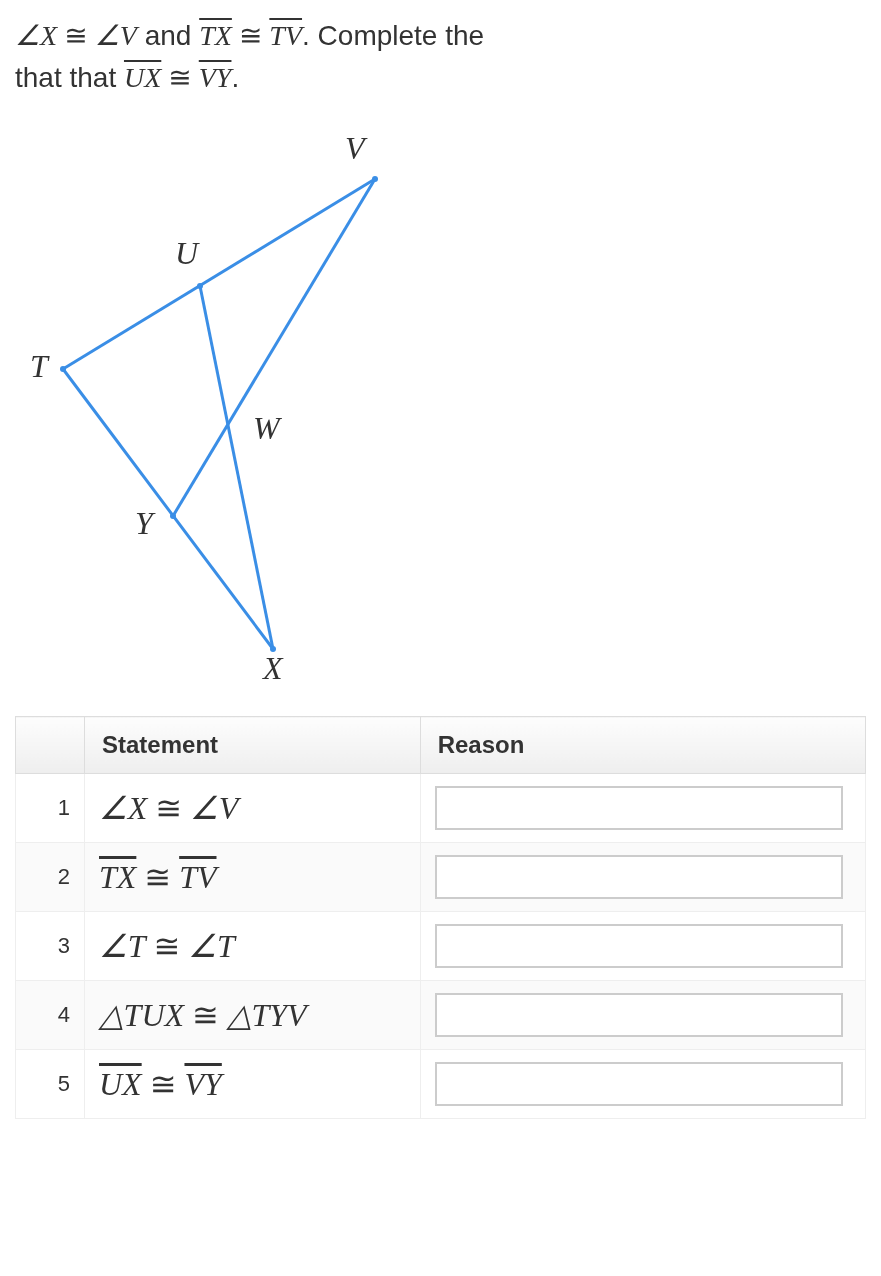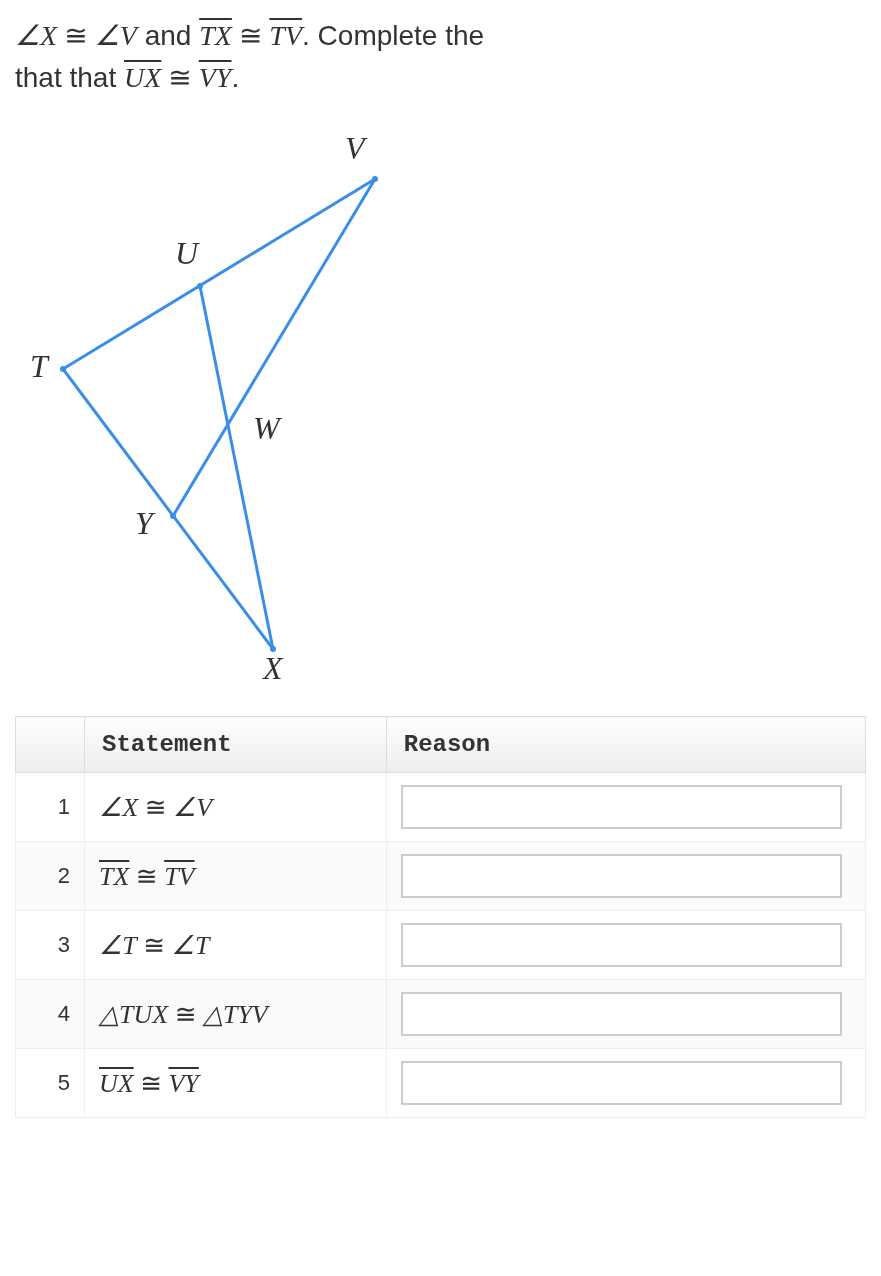--- a/index.html
+++ b/index.html
@@ -50,36 +50,36 @@
       border-collapse: collapse;
       width: 100%;
       font-size: 24px;
     }
     th {
       text-align: left;
       padding: 14px 17px;
       border: 1px solid #ddd;
       background: linear-gradient(#fdfdfd, #eeeeee);
       font-weight: bold;
-      font-family: Liberation Mono, monospace;
+      font-family: Liberation Sans, sans-serif;
     }
     td {
       padding: 12px 14px;
       border: 1px solid #eee;
       vertical-align: middle;
     }
     td.numcol {
       text-align: right;
       width: 30px;
       font-family: Verdana, Arial, sans-serif;
       font-size: 22px;
     }
     td.statement-cell {
       font-family: "Times New Roman", serif;
-      font-size: 26px;
+      font-size: 32px;
       white-space: nowrap;
     }
     tr.alt td {
       background: #fafafa;
     }
     .reason-input {
       width: 98%;
       height: 44px;
       border: 2px solid #ccc;
       background: #fff;

